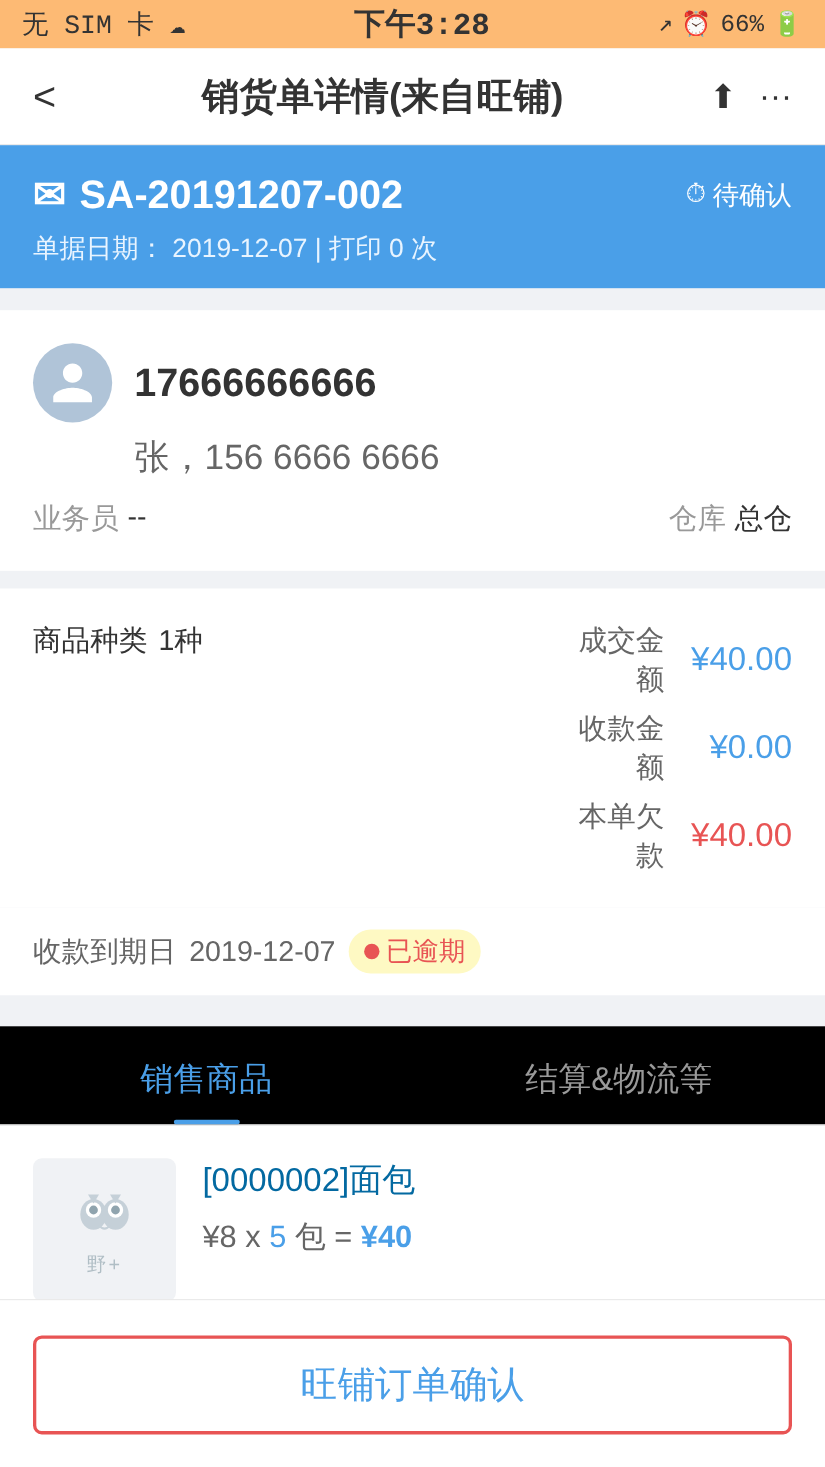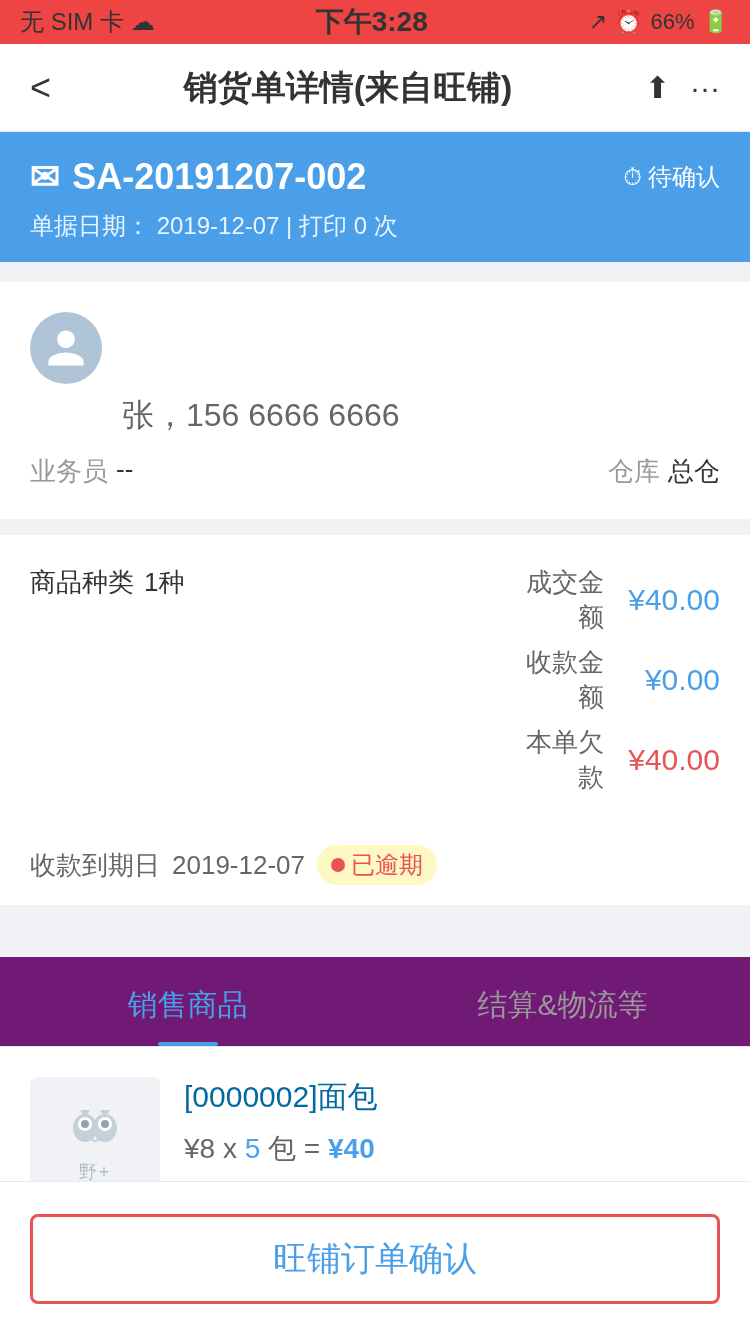--- a/index.html
+++ b/index.html
@@ -11,27 +11,28 @@
       font-family: -apple-system, "PingFang SC", "Helvetica Neue", Arial, sans-serif;
       font-size: 28px;
       color: #333;
       position: relative;
     }
 
     
     .status-bar {
       width: 750px;
       height: 44px;
-      background: #ef4444;
+      background: #fdba74;
       display: flex;
       align-items: center;
       justify-content: space-between;
       padding: 0 20px;
       font-size: 24px;
       font-weight: 500;
+      font-family: Liberation Mono, monospace;
     }
     .status-left {
       display: flex;
       align-items: center;
       gap: 10px;
     }
     .status-center {
       font-size: 28px;
       font-weight: 600;
     }
@@ -241,24 +242,24 @@
     .overdue-dot {
       width: 14px;
       height: 14px;
       background: #e85454;
       border-radius: 50%;
       display: inline-block;
     }
 
     
     .tabs {
-      background: #701a75;
+      background: #000000;
       display: flex;
       border-bottom: 1px solid #e8e8e8;
-      margin-top: 36px;
+      margin-top: 12px;
     }
     .tab {
       flex: 1;
       text-align: center;
       padding: 28px 0 20px;
       font-size: 30px;
       color: #999;
       cursor: pointer;
       position: relative;
     }
@@ -413,20 +414,21 @@
   </div>
 </div>
 
 <div class="customer-card">
   <div class="customer-top">
     <div class="customer-avatar">
       <svg viewBox="0 0 24 24">
         <path d="M12 12c2.7 0 4.8-2.1 4.8-4.8S14.7 2.4 12 2.4 7.2 4.5 7.2 7.2 9.3 12 12 12zm0 2.4c-3.2 0-9.6 1.6-9.6 4.8v2.4h19.2v-2.4c0-3.2-6.4-4.8-9.6-4.8z"></path>
       </svg>
     </div>
+    <span class="customer-phone">17666666666</span>
   </div>
   <div class="customer-info">张，156 6666 6666</div>
   <div class="customer-meta">
     <div class="meta-item">
       <span class="meta-label">业务员</span>
       <span class="meta-value">--</span>
     </div>
     <div class="meta-item">
       <span class="meta-label">仓库</span>
       <span class="meta-value">总仓</span>

